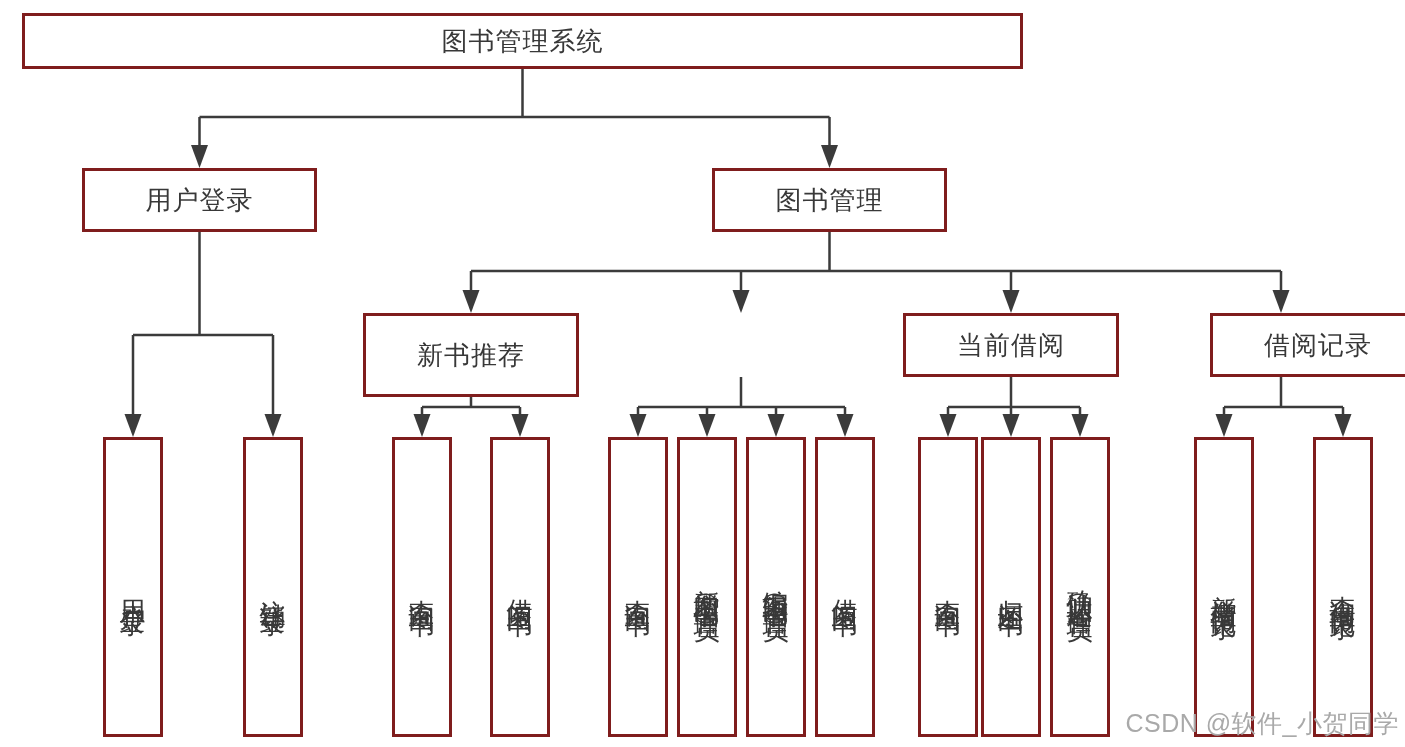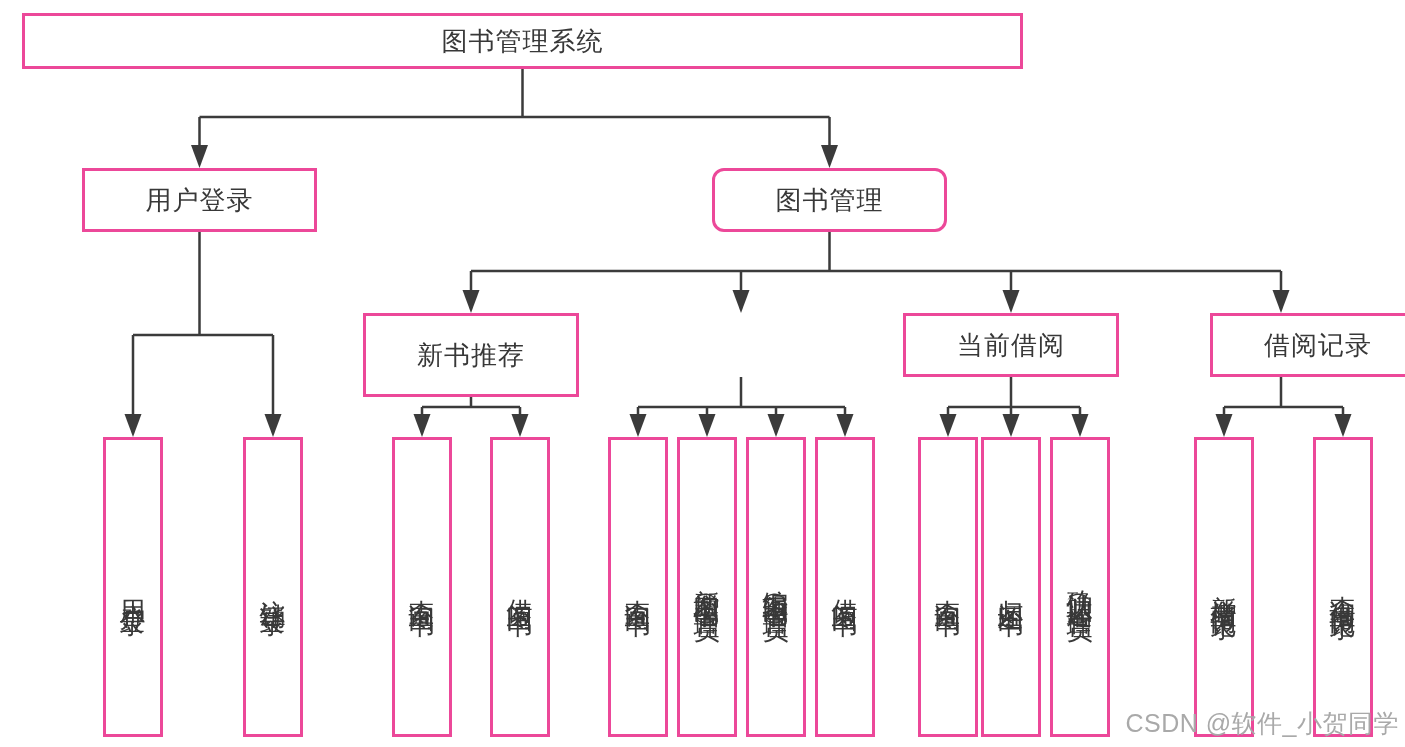--- a/index.html
+++ b/index.html
@@ -14,21 +14,21 @@
   #wires {
     position: absolute;
     left: 0; top: 0;
     width: 1405px; height: 747px;
     pointer-events: none;
   }
   .box {
     position: absolute;
     box-sizing: border-box;
     background: #ffffff;
-    border: 3px solid #ec4899;
+    border: 3px solid #7f1d1d;
     display: flex;
     align-items: center;
     justify-content: center;
     color: #383838;
     font-size: 26px;
     letter-spacing: 1px;
     white-space: nowrap;
     z-index: 2;
   }
   .vbox span {
@@ -95,21 +95,21 @@
     <g>
       <path class="wire" d="M1281 377 V407 M1224 407 H1343 M1224 407 V414 M1343 407 V414"></path>
       <polygon class="arrow" points="1215.5,414 1232.5,414 1224,437"></polygon>
       <polygon class="arrow" points="1334.5,414 1351.5,414 1343,437"></polygon>
     </g>
   </svg>
 
   <div class="box" style="left:22px; top:13px; width:1001px; height:56px;">图书管理系统</div>
 
   <div class="box" style="left:82px; top:168px; width:235px; height:64px;">用户登录</div>
-  <div class="box" style="left:712px; top:168px; width:235px; height:64px;border-radius:12px;">图书管理</div>
+  <div class="box" style="left:712px; top:168px; width:235px; height:64px;">图书管理</div>
 
   <div class="box" style="left:363px; top:313px; width:216px; height:84px;">新书推荐</div>
   <div class="box" style="left:903px; top:313px; width:216px; height:64px;">当前借阅</div>
   <div class="box" style="left:1173px; top:313px; width:216px; height:64px;margin-left:37px;">借阅记录</div>
 
   <div class="box vbox" style="left:103px; top:437px; width:60px; height:300px;">
     <span>用户登录</span>
   </div>
   <div class="box vbox" style="left:243px; top:437px; width:60px; height:300px;">
     <span>注销登录</span>

